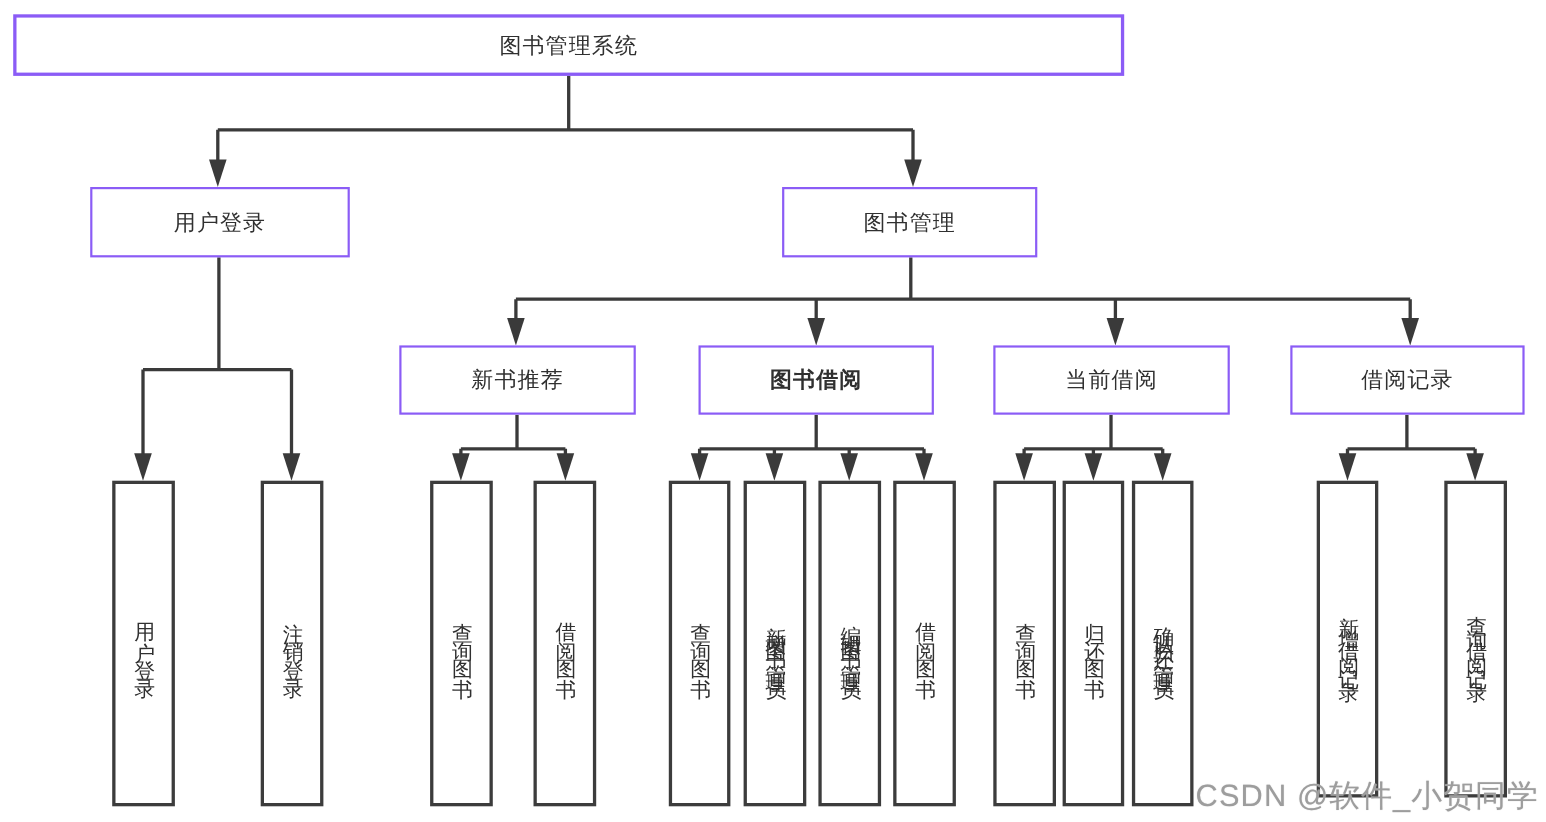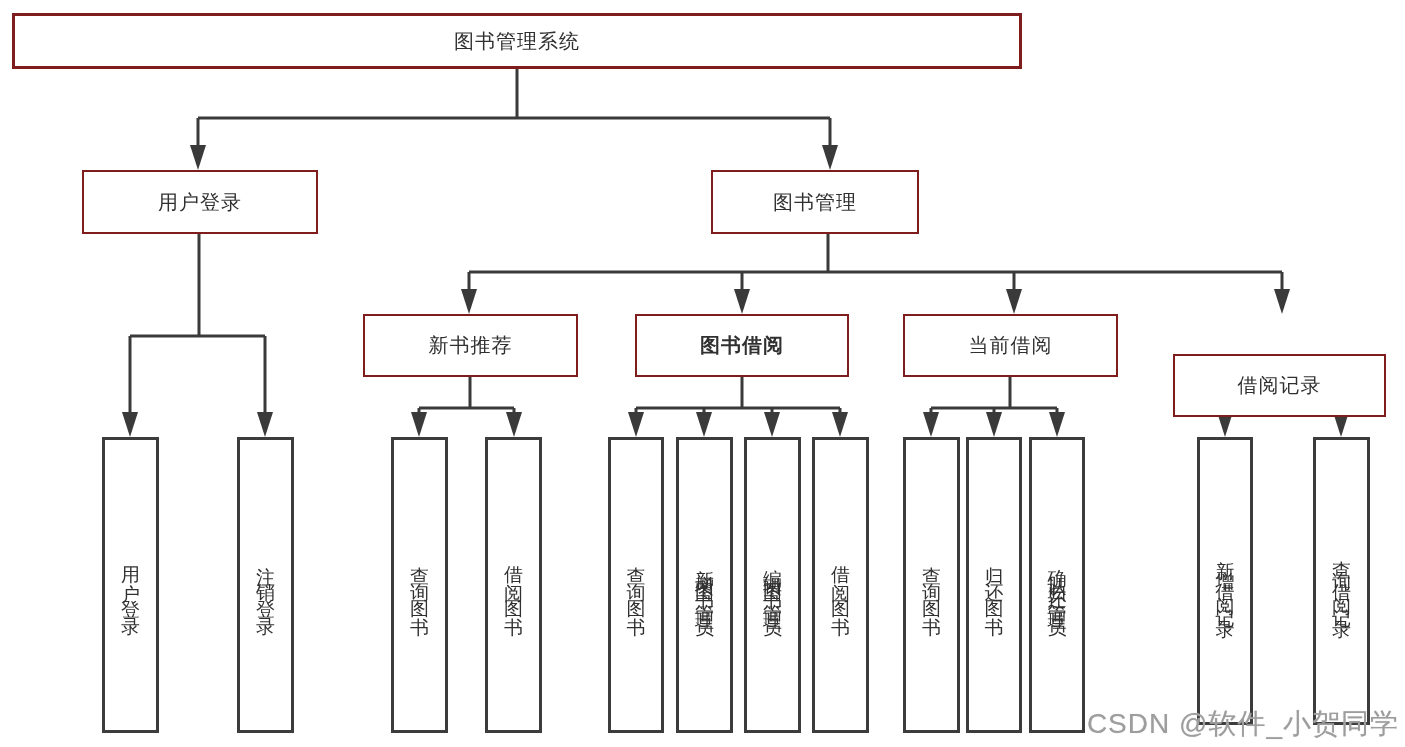--- a/index.html
+++ b/index.html
@@ -16,21 +16,21 @@
   }
   .connectors {
     position: absolute;
     left: 0; top: 0;
     width: 1405px; height: 747px;
     pointer-events: none;
   }
   .node {
     position: absolute;
     box-sizing: border-box;
-    border: 2px solid #7f1d1d;
+    border: 2px solid #8b5cf6;
     background: #ffffff;
     display: flex;
     align-items: center;
     justify-content: center;
     color: #303030;
     font-size: 20px;
     letter-spacing: 1px;
     white-space: nowrap;
   }
   .node.root { border-width: 3px; }
@@ -102,26 +102,26 @@
       <polygon points="986,412 1002,412 994,437"></polygon>
       <polygon points="1049,412 1065,412 1057,437"></polygon>
       <polygon points="1217,412 1233,412 1225,437"></polygon>
       <polygon points="1333,412 1349,412 1341,437"></polygon>
     </g>
   </svg>
 
   <div class="node root" style="left:12px; top:13px; width:1010px; height:56px;">图书管理系统</div>
 
   <div class="node" style="left:82px; top:170px; width:236px; height:64px;">用户登录</div>
-  <div class="node" style="left:711px; top:170px; width:208px; height:64px;">图书管理</div>
+  <div class="node" style="left:711px; top:170px; width:232px; height:64px;">图书管理</div>
 
   <div class="node" style="left:363px; top:314px; width:215px; height:63px;">新书推荐</div>
   <div class="node" style="left:635px; top:314px; width:214px; height:63px;font-weight:bold;">图书借阅</div>
   <div class="node" style="left:903px; top:314px; width:215px; height:63px;">当前借阅</div>
-  <div class="node" style="left:1173px; top:314px; width:213px; height:63px;margin-top:40px;">借阅记录</div>
+  <div class="node" style="left:1173px; top:314px; width:213px; height:63px;">借阅记录</div>
 
   <div class="leaf sp-short" style="left:102px; top:437px; width:57px; height:296px;">用户登录</div>
   <div class="leaf sp-short" style="left:237px; top:437px; width:57px; height:296px;">注销登录</div>
 
   <div class="leaf sp-short" style="left:391px; top:437px; width:57px; height:296px;">查询图书</div>
   <div class="leaf sp-short" style="left:485px; top:437px; width:57px; height:296px;">借阅图书</div>
 
   <div class="leaf sp-short" style="left:608px; top:437px; width:56px; height:296px;">查询图书</div>
   <div class="leaf sp-long" style="left:676px; top:437px; width:57px; height:296px;">新增图书（管理员）</div>
   <div class="leaf sp-long" style="left:744px; top:437px; width:57px; height:296px;">编辑图书（管理员）</div>

